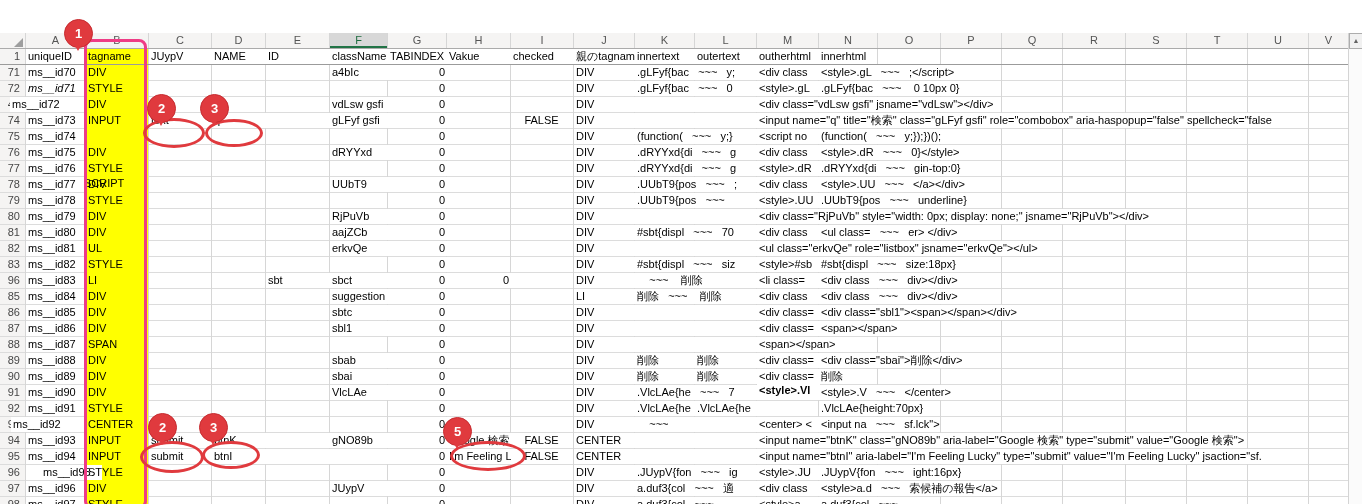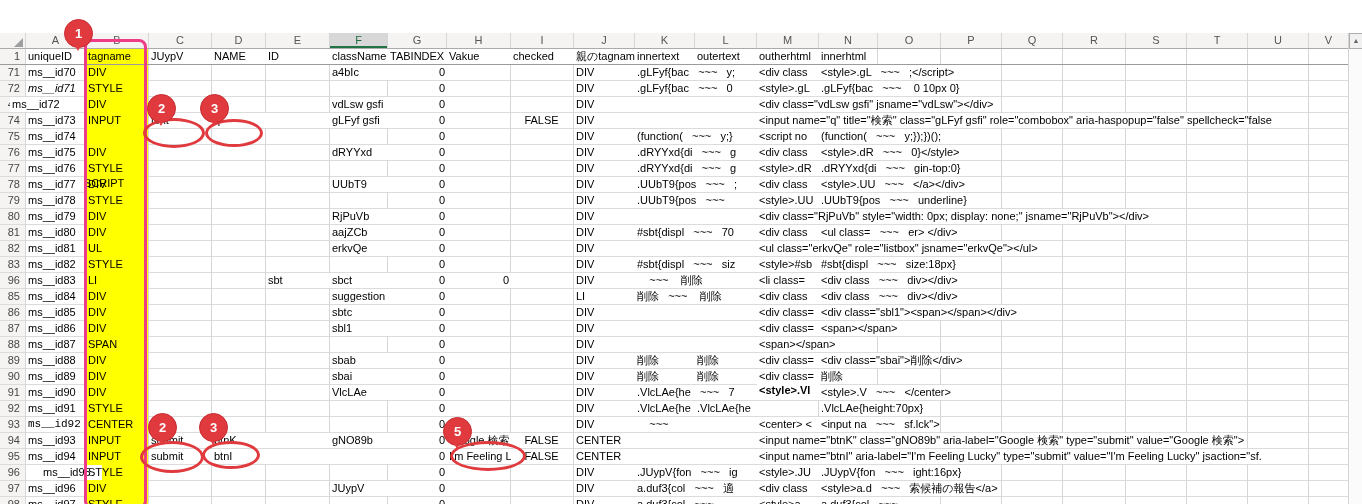--- a/index.html
+++ b/index.html
@@ -312,21 +312,21 @@
       <div class="rownum" style="left: 0px; top: 401px; width: 20px;">92</div>
       <div class="cell" style="left: 26px; top: 401px; width: 59px;">ms__id91</div>
       <div class="cell nobg" style="left: 86px; top: 401px; width: 61px;">STYLE</div>
       <div class="cell r" style="left: 388px; top: 401px; width: 57px;">0</div>
       <div class="cell" style="left: 574px; top: 401px; width: 60px;">DIV</div>
       <div class="cell" style="left: 635px; top: 401px; width: 59px;">.VlcLAe{he</div>
       <div class="cell" style="left: 695px; top: 401px; width: 61px;">.VlcLAe{he</div>
       <div class="cell" style="left: 757px; top: 383px; width: 61px; font-weight: bold;">&lt;style&gt;.Vl</div>
       <div class="cell" style="left: 819px; top: 401px; max-width: 528px;">.VlcLAe{height:70px}</div>
       <div class="rownum" style="left: 0px; top: 417px; width: 20px;">93</div>
-      <div class="cell" style="left: 26px; top: 417px; width: 59px; font-family: Liberation Mono, monospace;">ms__id92</div>
+      <div class="cell" style="left: 11px; top: 417px; width: 59px;">ms__id92</div>
       <div class="cell nobg" style="left: 86px; top: 417px; width: 61px;">CENTER</div>
       <div class="cell r" style="left: 388px; top: 417px; width: 57px;">0</div>
       <div class="cell" style="left: 574px; top: 417px; width: 60px;">DIV</div>
       <div class="cell" style="left: 635px; top: 417px; width: 121px;">    ~~~</div>
       <div class="cell" style="left: 757px; top: 417px; width: 61px;">&lt;center&gt; &lt;</div>
       <div class="cell" style="left: 819px; top: 417px; max-width: 528px;">&lt;input na   ~~~   sf.lck"&gt;</div>
       <div class="rownum" style="left: 0px; top: 433px; width: 20px;">94</div>
       <div class="cell" style="left: 26px; top: 433px; width: 59px;">ms__id93</div>
       <div class="cell nobg" style="left: 86px; top: 433px; width: 61px;">INPUT</div>
       <div class="cell" style="left: 149px; top: 433px; width: 62px;">submit</div>

